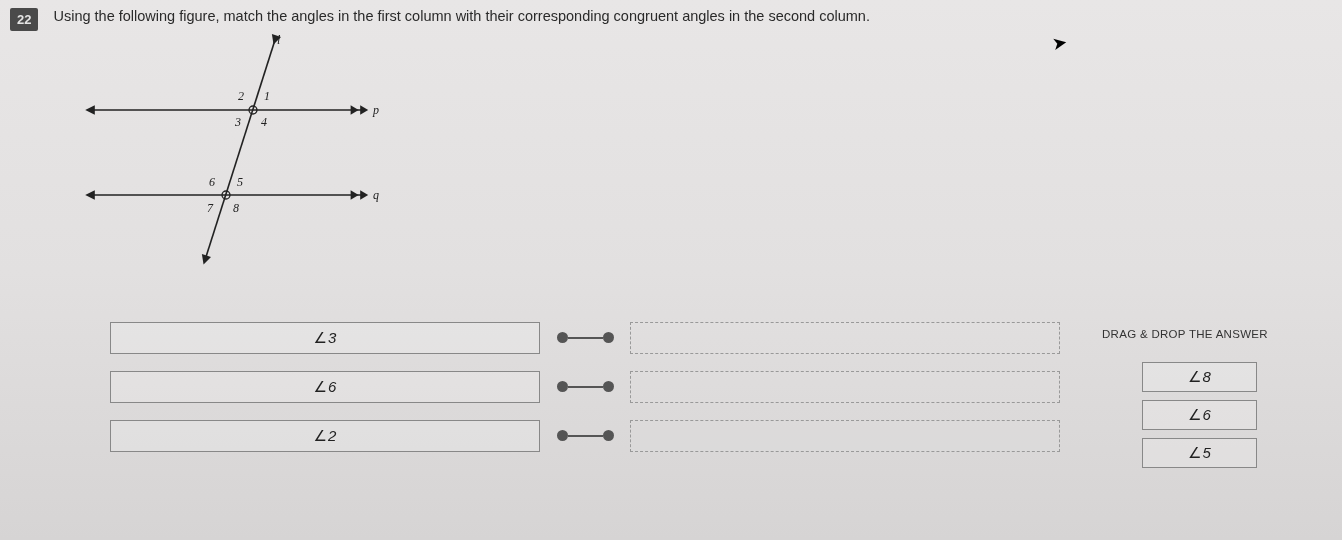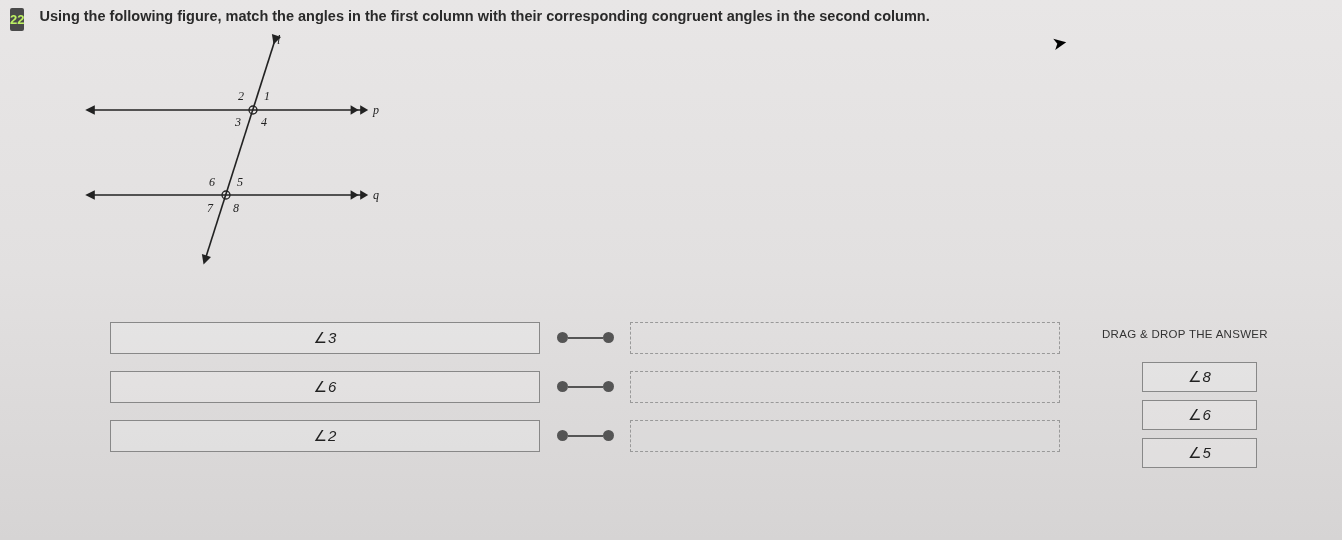--- a/index.html
+++ b/index.html
@@ -12,30 +12,30 @@
       overflow: hidden;
     }
     .header {
       display: flex;
       align-items: flex-start;
       padding: 8px 10px;
       gap: 15px;
     }
     .qnum {
       background: #4a4a4a;
-      color: #bef264;
+      color: #e5e5e5;
       font-weight: bold;
       font-size: 13px;
-      padding: 4px 0;
+      padding: 4px 7px;
       border-radius: 2px;
     }
     .qtext {
       font-size: 14.5px;
       color: #2a2a2a;
-      font-weight: 700;
+      font-weight: 400;
     }
     .figure {
       position: absolute;
       left: 75px;
       top: 30px;
       width: 320px;
       height: 250px;
     }
     .match-area {
       position: absolute;

